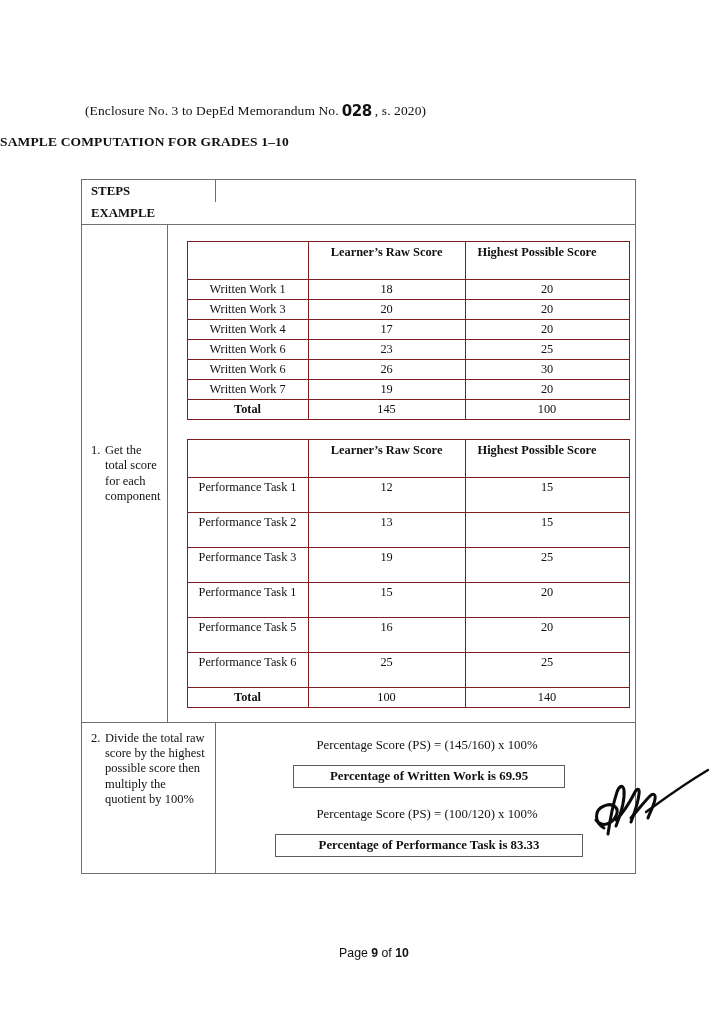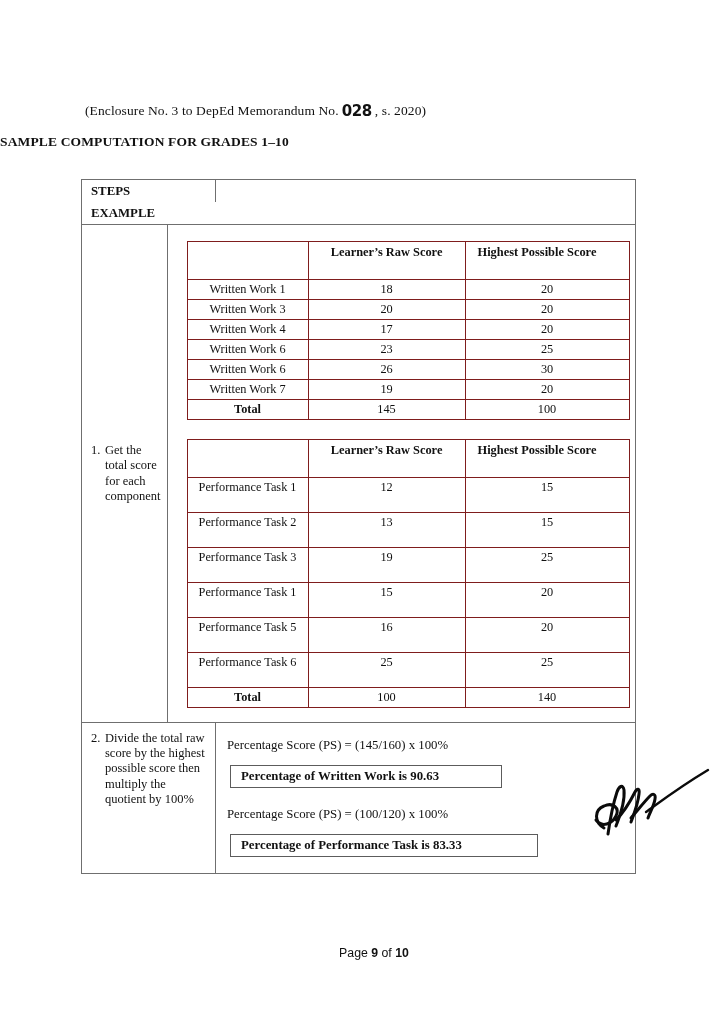--- a/index.html
+++ b/index.html
@@ -95,21 +95,21 @@
   .steps-cell-1 {
     display: flex;
     align-items: center;
     min-height: 432px;
   }
   .steps-cell-2 {
     padding-top: 8px;
     min-height: 146px;
   }
   .example-cell-1 { padding-top: 16px; padding-bottom: 14px; }
-  .example-cell-2 { padding-top: 14px; padding-bottom: 16px; }
+  .example-cell-2 { padding-top: 14px; padding-bottom: 16px; text-align: center; }
 
   
   .score-table {
     border-collapse: collapse;
     width: 402px;
     margin: 0 0 0 10px;
     table-layout: fixed;
   }
   .score-table td, .score-table th {
     border: 1px solid #7f1d1d;
@@ -306,21 +306,21 @@
   <div class="outer-row last-row">
     <div class="cell-steps steps-cell-2">
       <div class="step-block">
         <span class="step-num">2.</span>
         <span class="step-text">Divide the total raw score by the highest possible score then multiply the quotient by 100%</span>
       </div>
     </div>
 
     <div class="cell-example example-cell-2">
       <div class="formula">Percentage Score (PS) = (145/160) x 100%</div>
-      <div class="result-box box-ww">Percentage of Written Work is 90.63</div>
+      <div class="result-box box-ww">Percentage of Written Work is 69.95</div>
       <div class="formula-gap"></div>
       <div class="formula">Percentage Score (PS) = (100/120) x 100%</div>
       <div class="result-box box-pt">Percentage of Performance Task is 83.33</div>
     </div>
   </div>
 
 </div>
 
 <svg class="signature" viewBox="0 0 136 76" xmlns="http://www.w3.org/2000/svg" aria-hidden="true">
   <g fill="none" stroke="#0b0b0b" stroke-linecap="round" stroke-linejoin="round">

